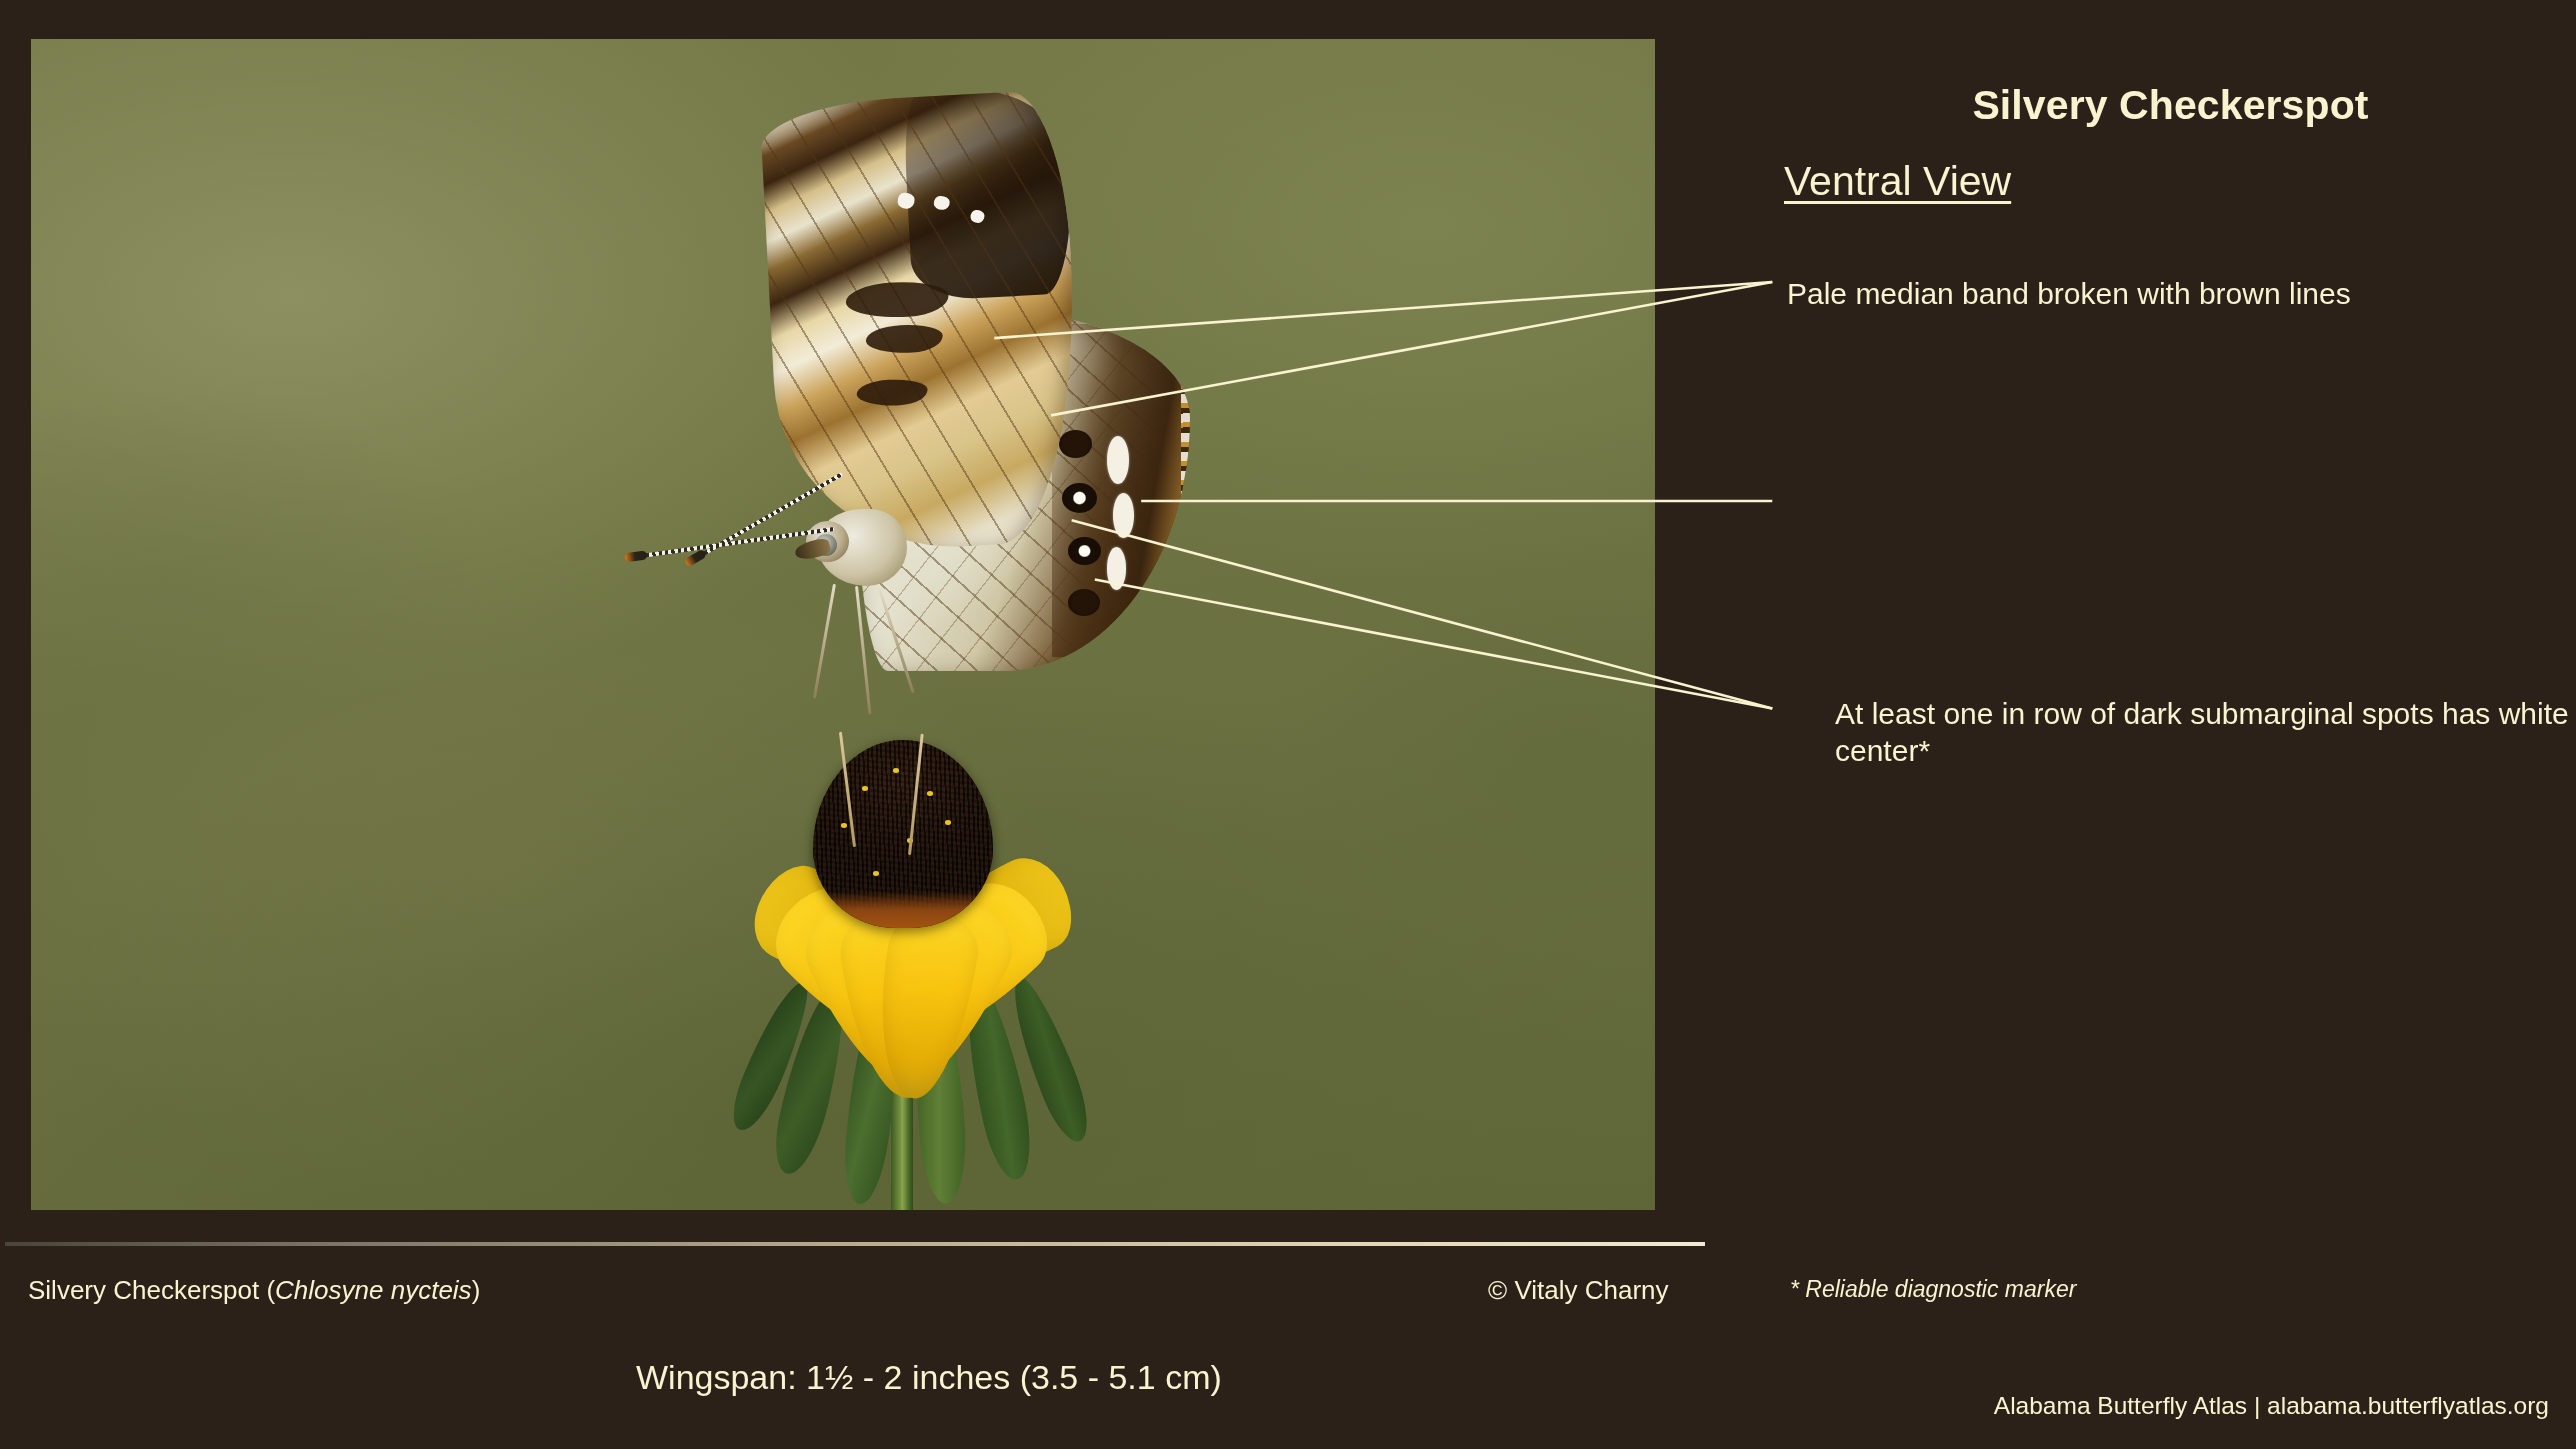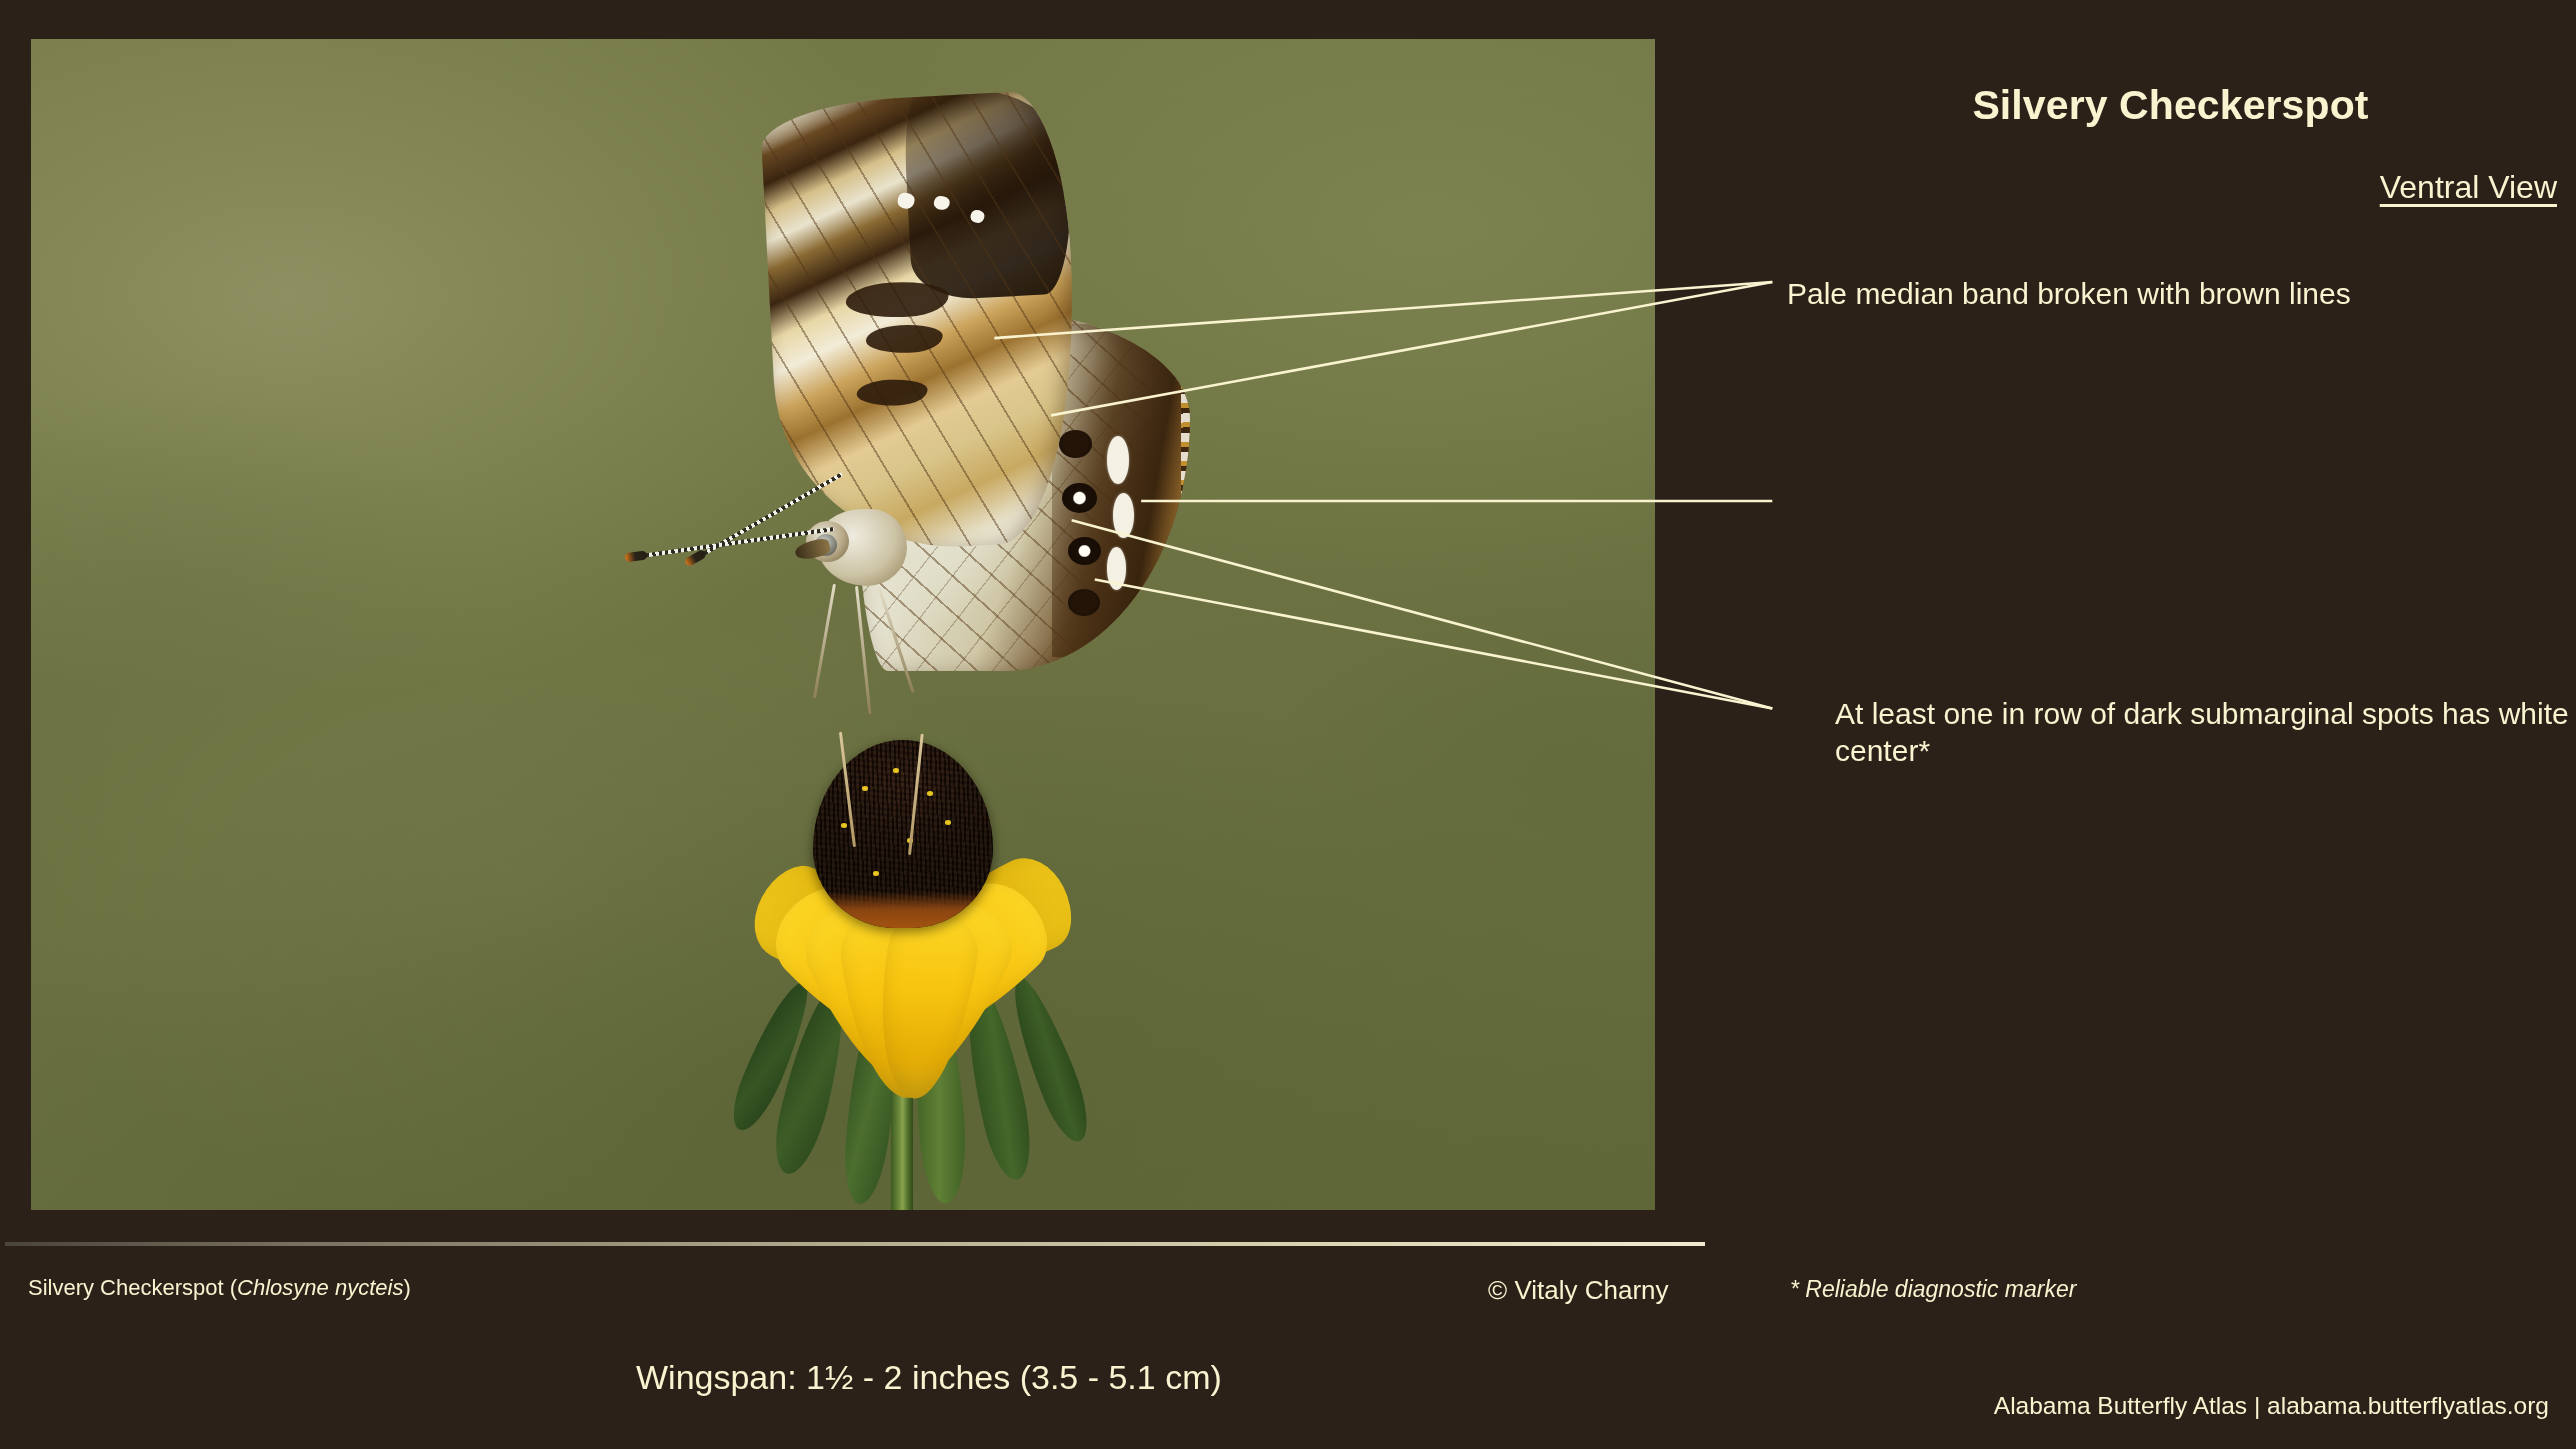--- a/index.html
+++ b/index.html
@@ -272,24 +272,24 @@
   #title {
     position: absolute; left: 1784px; top: 82px; width: 773px;
     text-align: center;
     color: #faf3d0;
     font-size: 41px;
     font-weight: bold;
     letter-spacing: 0.1px;
     white-space: nowrap;
   }
   #subtitle {
-    position: absolute; left: 1784px; top: 169px; width: 773px;
-    text-align: right;
+    position: absolute; left: 1784px; top: 158px; width: 773px;
+    text-align: left;
     color: #faf3d0;
-    font-size: 32px;
+    font-size: 41px;
   }
   #subtitle span { text-decoration: underline; text-underline-offset: 6.4px; text-decoration-thickness: 2.6px; }
 
   .annotation {
     position: absolute;
     left: 1787px;
     width: 741px;
     color: #faf3d0;
     font-size: 30px;
     line-height: 1.22;
@@ -300,21 +300,21 @@
 
   
   #divider {
     position: absolute;
     left: 4.5px; top: 1242px;
     width: 1700px; height: 3.9px;
     background: linear-gradient(90deg, #4b443a 0%, #7b7262 18%, #b3a98d 48%, #ded5b4 78%, #f2ead0 100%);
   }
   #caption {
     position: absolute; left: 28px; top: 1275px;
-    color: #faf3d0; font-size: 22px; white-space: nowrap;
+    color: #faf3d0; font-size: 26px; white-space: nowrap;
   }
   #caption i { font-style: italic; }
   #credit {
     position: absolute; left: 1488px; top: 1275px;
     color: #faf3d0; font-size: 26px; white-space: nowrap;
   }
   #marker-note {
     position: absolute; left: 1790px; top: 1276px;
     color: #faf3d0; font-size: 23px; font-style: italic; white-space: nowrap;
   }

